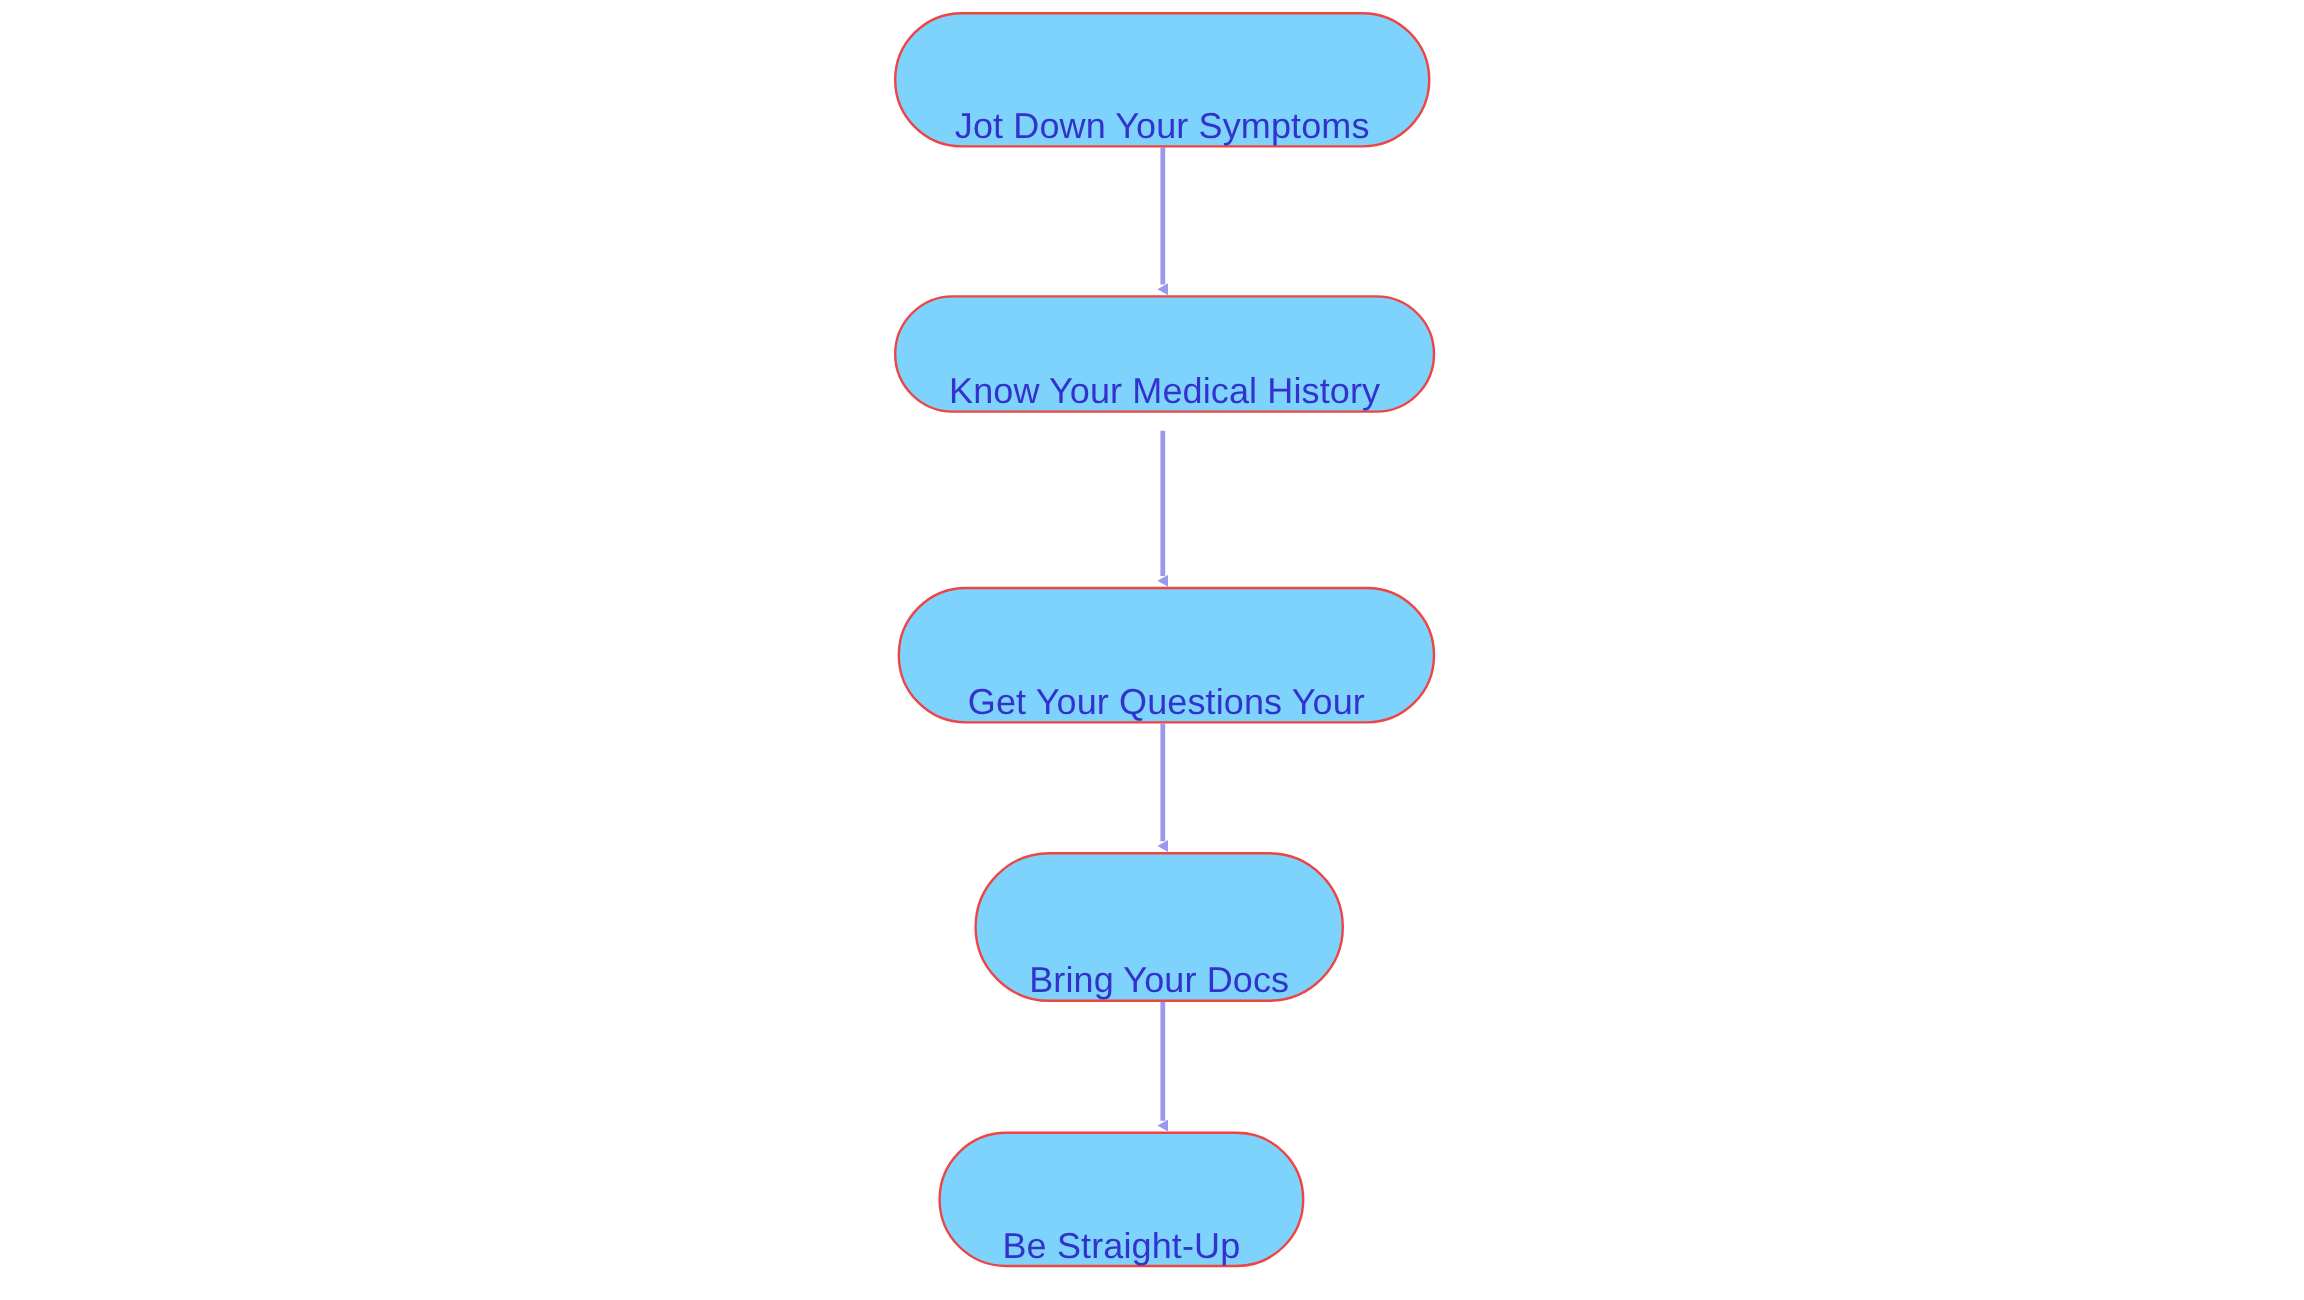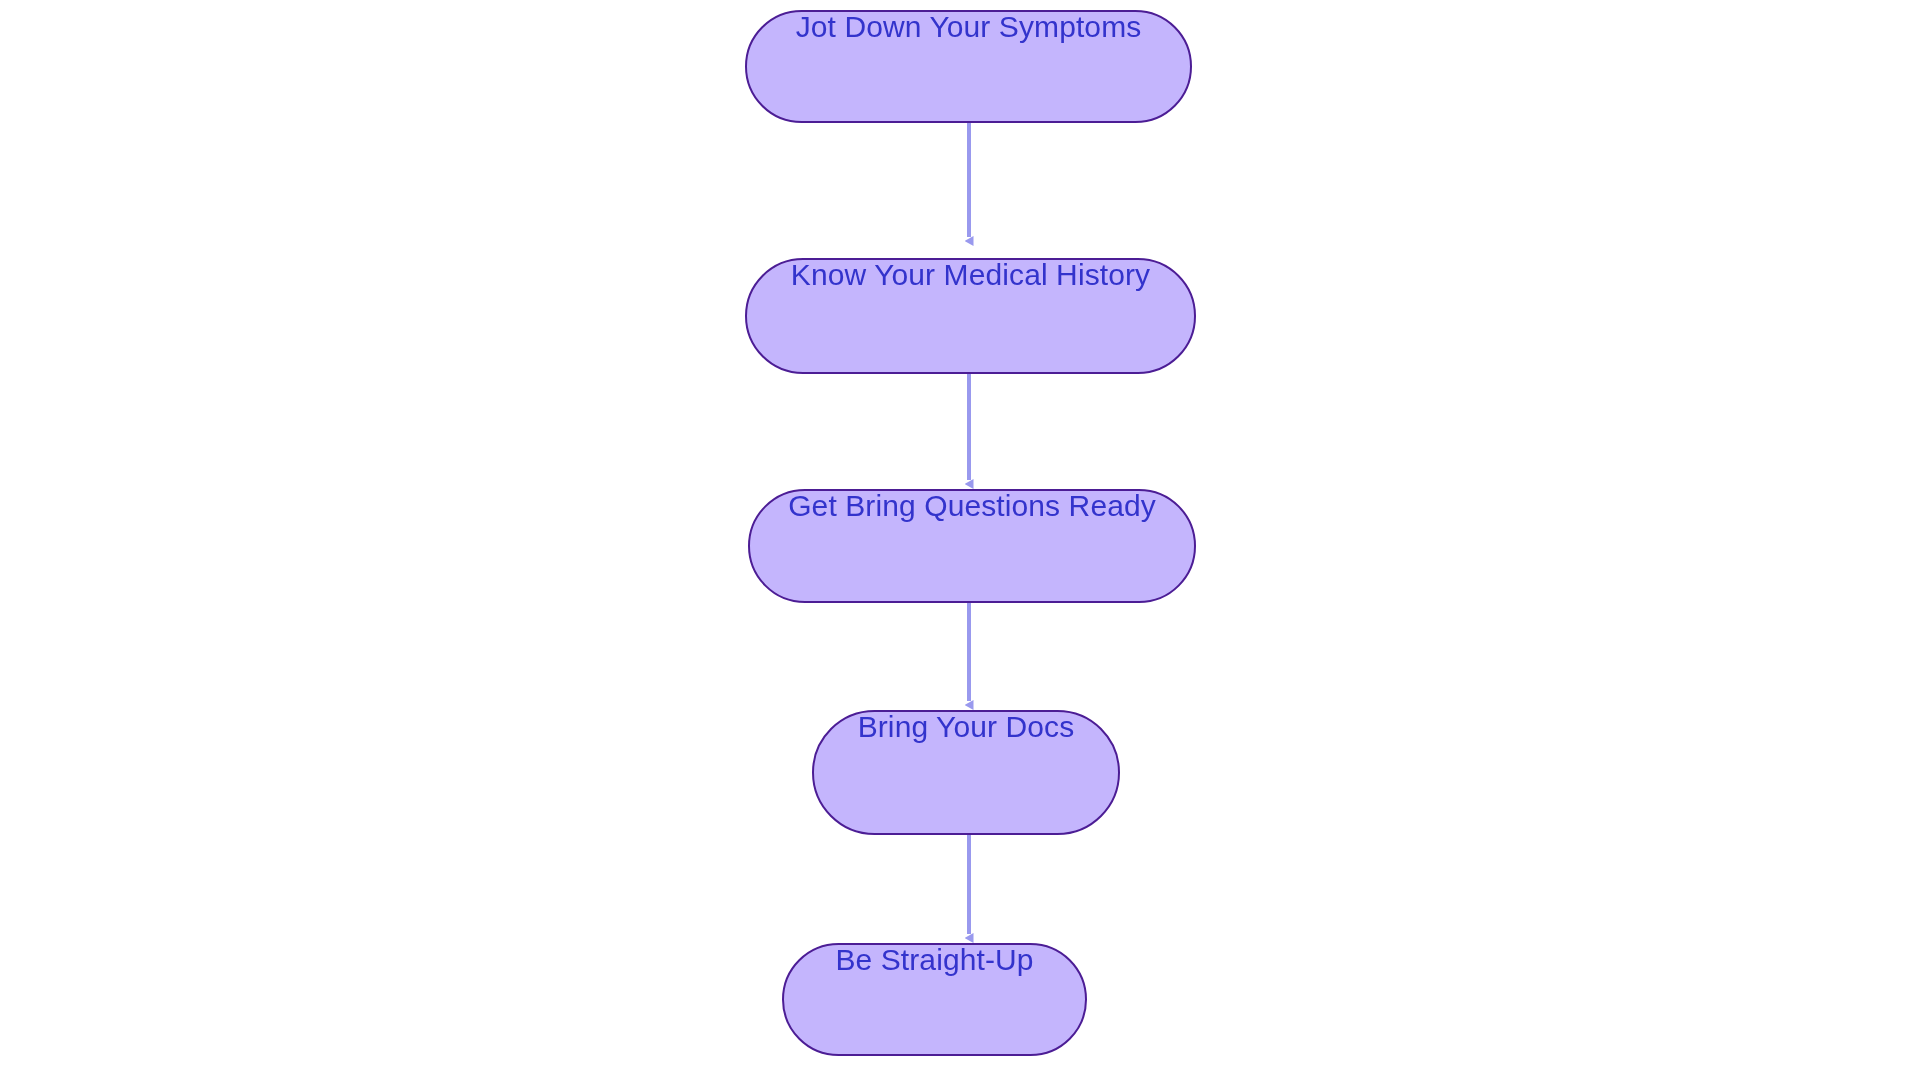--- a/index.html
+++ b/index.html
@@ -19,42 +19,42 @@
     position: relative;
     width: 1920px;
     height: 1083px;
     background: #ffffff;
   }
 
   .node {
     position: absolute;
     box-sizing: border-box;
     display: flex;
-    align-items: flex-start;
+    align-items: flex-end;
     justify-content: center;
-    background: #c4b5fd;
-    border: 2px solid #4c1d95;
+    background: #7dd3fc;
+    border: 2px solid #ef4444;
     border-radius: 999px;
     z-index: 2;
   }
 
   .node-label {
     color: #3333cc;
     font-family: "Liberation Sans", sans-serif;
     font-size: 30px;
     font-weight: 400;
     line-height: 1;
     letter-spacing: 0.1px;
     white-space: nowrap;
     text-align: center;
   }
 
   
   .node-1 { left: 745px;  top: 10px;  width: 447px; height: 113px; }
-  .node-2 { left: 745px;  top: 258px; width: 451px; height: 116px; }
+  .node-2 { left: 745px;  top: 246px; width: 451px; height: 98px; }
   .node-3 { left: 748px;  top: 489px; width: 448px; height: 114px; }
   .node-4 { left: 812px;  top: 710px; width: 308px; height: 125px; }
   .node-5 { left: 782px;  top: 943px; width: 305px; height: 113px; }
 
   
   .connector {
     position: absolute;
     left: 0;
     top: 0;
     width: 1920px;
@@ -85,21 +85,21 @@
 
   <div class="node node-1">
     <span class="node-label">Jot Down Your Symptoms</span>
   </div>
 
   <div class="node node-2">
     <span class="node-label">Know Your Medical History</span>
   </div>
 
   <div class="node node-3">
-    <span class="node-label">Get Bring Questions Ready</span>
+    <span class="node-label">Get Your Questions Your</span>
   </div>
 
   <div class="node node-4">
     <span class="node-label">Bring Your Docs</span>
   </div>
 
   <div class="node node-5">
     <span class="node-label">Be Straight-Up</span>
   </div>
 

